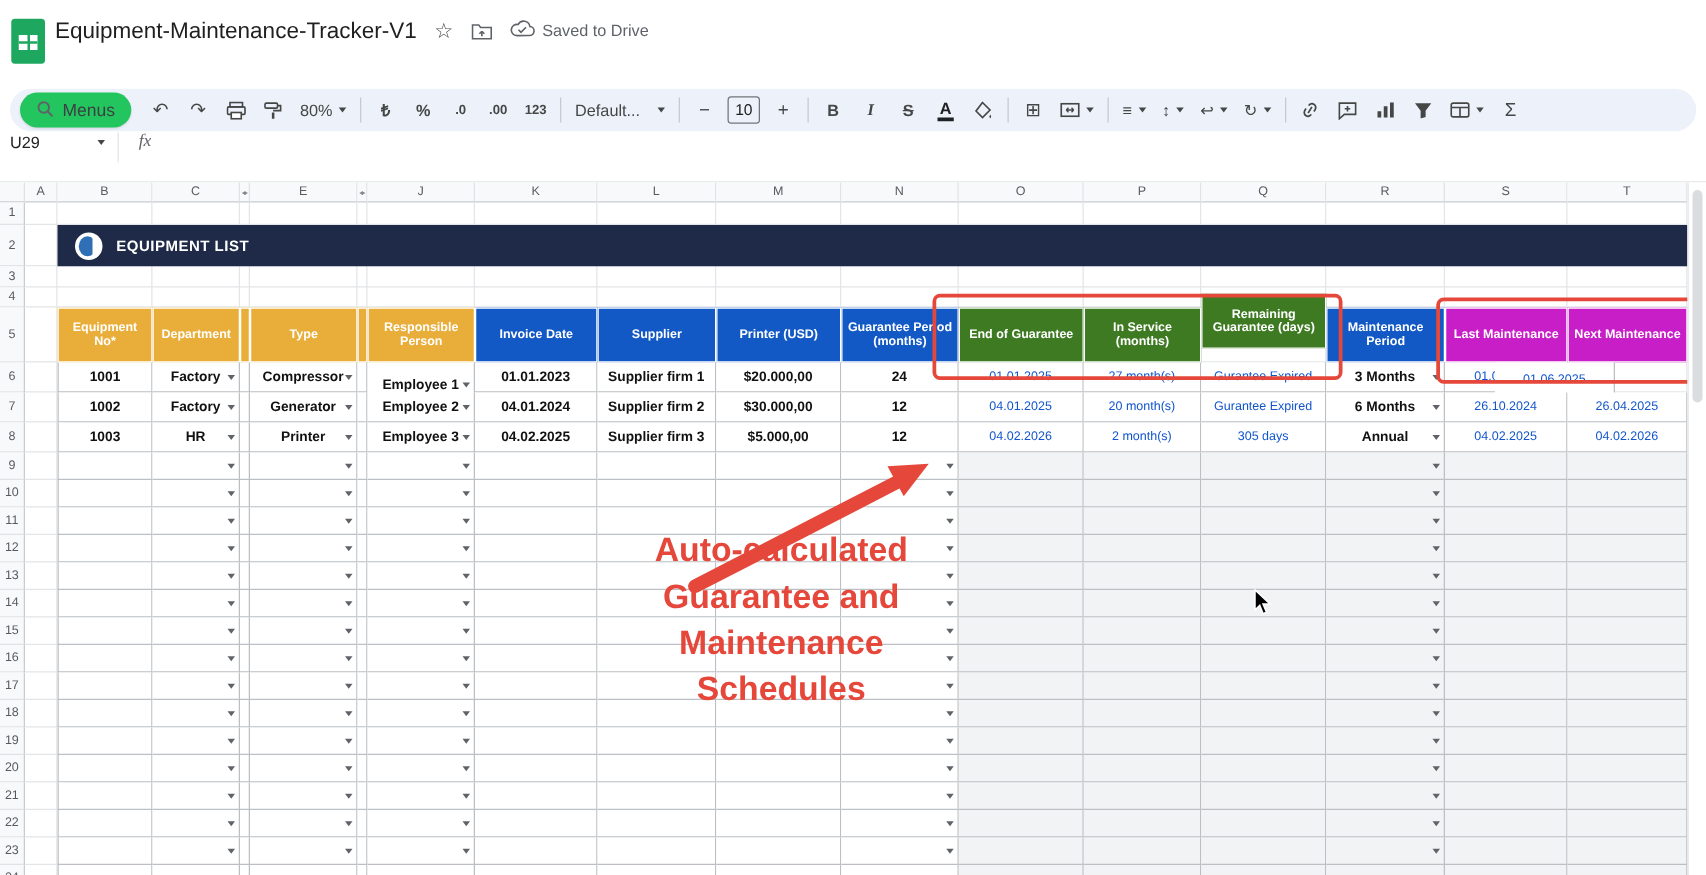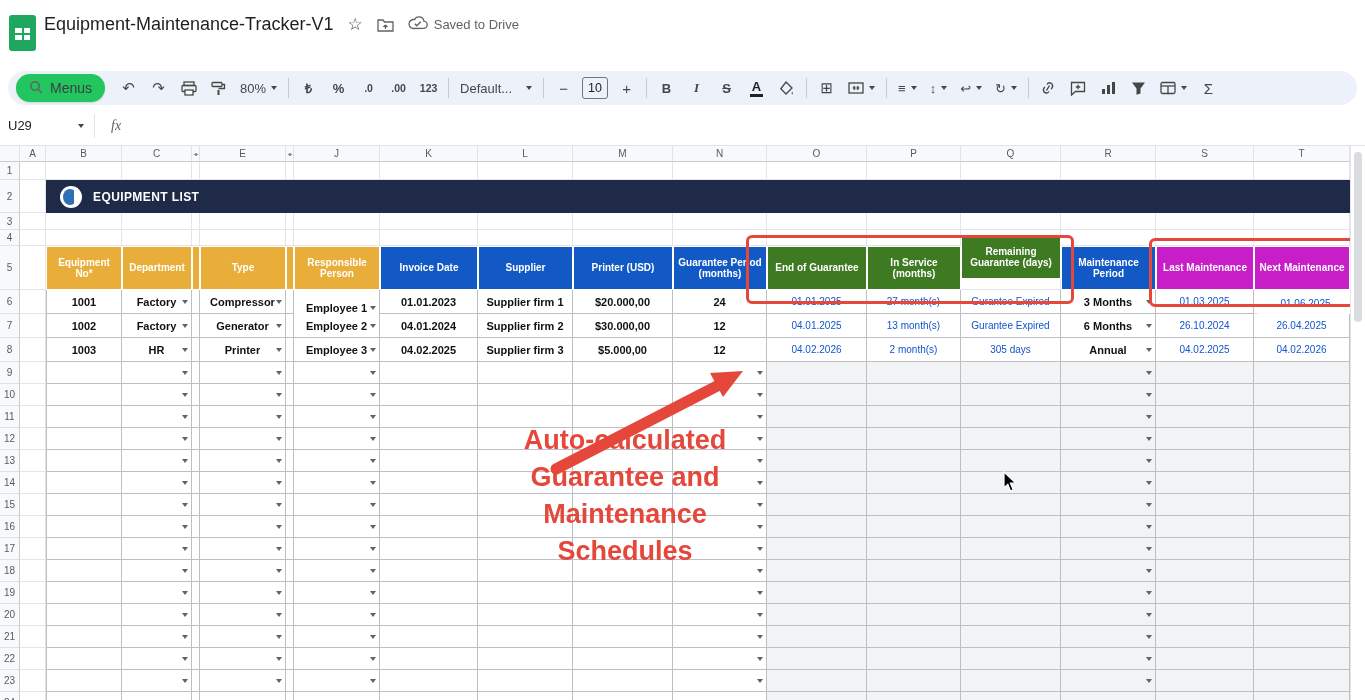--- a/index.html
+++ b/index.html
@@ -35,21 +35,21 @@
     justify-content:center;font-size:12.5px;color:#202124;margin:0 3px;}
   .bold{font-weight:700;}
   .ital{font-style:italic;font-family:"Liberation Serif",serif;}
   .strike{text-decoration:line-through;}
   .tcolor{display:flex;flex-direction:column;align-items:center;line-height:1;}
   .tcolor .lbl{font-size:13px;font-weight:600;color:#202124;}
   .cbar{width:13px;height:3px;background:#202124;margin-top:1px;}
 
   
   .fbar{position:absolute;left:0;top:106px;width:100%;height:40px;background:#fff;border-bottom:1px solid #e1e3e6;
-    display:flex;align-items:center;box-sizing:border-box;}
+    display:flex;align-items:flex-start;box-sizing:border-box;}
   .namebox{width:86px;display:flex;align-items:center;padding-left:8px;font-size:13px;color:#202124;}
   .namebox .car{margin-left:auto;margin-right:10px;}
   .fdiv{width:1px;height:24px;background:#e1e3e6;}
   .fx{margin-left:16px;font-size:14px;color:#5f6368;font-style:italic;font-family:"Liberation Serif",serif;}
 
   
   .sheet{position:absolute;left:0;top:146px;width:1365px;height:554px;background:#fff;overflow:hidden;}
   .vline{position:absolute;top:0;width:1px;height:554px;background:#e3e5e8;}
   .hline{position:absolute;left:0;width:1350px;height:1px;background:#e3e5e8;}
   .chdr{position:absolute;top:0;height:16px;background:#f8f9fa;border-right:1px solid #e0e2e5;border-bottom:1px solid #c9ccd0;
@@ -377,33 +377,33 @@
       <div class="tcell" style="left: 294px; top: 144px; width: 86px; height: 36px;">Employee 1<span class="ddz"></span></div>
       <div class="tcell" style="left: 380px; top: 144px; width: 98px; height: 24px;">01.01.2023</div>
       <div class="tcell" style="left: 478px; top: 144px; width: 95px; height: 24px;">Supplier firm 1</div>
       <div class="tcell" style="left: 573px; top: 144px; width: 100px; height: 24px;">$20.000,00</div>
       <div class="tcell" style="left: 673px; top: 144px; width: 94px; height: 24px;">24</div>
       <div class="tcell calc" style="left: 767px; top: 144px; width: 100px; height: 24px; color: rgb(17, 85, 204);">01.01.2025</div>
       <div class="tcell calc" style="left: 867px; top: 144px; width: 94px; height: 24px; color: rgb(17, 85, 204);">27 month(s)</div>
       <div class="tcell calc" style="left: 961px; top: 144px; width: 100px; height: 24px; color: rgb(17, 85, 204);">Gurantee Expired</div>
       <div class="tcell" style="left: 1061px; top: 144px; width: 95px; height: 24px;">3 Months<span class="ddz"></span></div>
       <div class="tcell calc" style="left: 1156px; top: 144px; width: 98px; height: 24px; color: rgb(17, 85, 204);">01.03.2025</div>
-      <div class="tcell calc" style="left: 1258px; top: 144px; width: 96px; height: 28px; color: rgb(17, 85, 204);">01.06.2025</div>
+      <div class="tcell calc" style="left: 1196px; top: 144px; width: 96px; height: 28px; color: rgb(17, 85, 204);">01.06.2025</div>
       <div class="tcell first" style="left: 46px; top: 168px; width: 76px; height: 24px;">1002</div>
       <div class="tcell" style="left: 122px; top: 168px; width: 70px; height: 24px;">Factory<span class="ddz"></span></div>
       <div class="tcell" style="left: 192px; top: 168px; width: 8px; height: 24px;"></div>
       <div class="tcell" style="left: 200px; top: 168px; width: 86px; height: 24px;">Generator<span class="ddz"></span></div>
       <div class="tcell" style="left: 286px; top: 168px; width: 8px; height: 24px;"></div>
       <div class="tcell" style="left: 294px; top: 168px; width: 86px; height: 24px;">Employee 2<span class="ddz"></span></div>
       <div class="tcell" style="left: 380px; top: 168px; width: 98px; height: 24px;">04.01.2024</div>
       <div class="tcell" style="left: 478px; top: 168px; width: 95px; height: 24px;">Supplier firm 2</div>
       <div class="tcell" style="left: 573px; top: 168px; width: 100px; height: 24px;">$30.000,00</div>
       <div class="tcell" style="left: 673px; top: 168px; width: 94px; height: 24px;">12</div>
       <div class="tcell calc" style="left: 767px; top: 168px; width: 100px; height: 24px; color: rgb(17, 85, 204);">04.01.2025</div>
-      <div class="tcell calc" style="left: 867px; top: 168px; width: 94px; height: 24px; color: rgb(17, 85, 204);">13 month(s)</div>
+      <div class="tcell calc" style="left: 867px; top: 168px; width: 94px; height: 24px; color: rgb(17, 85, 204);">20 month(s)</div>
       <div class="tcell calc" style="left: 961px; top: 168px; width: 100px; height: 24px; color: rgb(17, 85, 204);">Gurantee Expired</div>
       <div class="tcell" style="left: 1061px; top: 168px; width: 95px; height: 24px;">6 Months<span class="ddz"></span></div>
       <div class="tcell calc" style="left: 1156px; top: 168px; width: 98px; height: 24px; color: rgb(17, 85, 204);">26.10.2024</div>
       <div class="tcell calc" style="left: 1254px; top: 168px; width: 96px; height: 24px; color: rgb(17, 85, 204);">26.04.2025</div>
       <div class="tcell first" style="left: 46px; top: 192px; width: 76px; height: 24px;">1003</div>
       <div class="tcell" style="left: 122px; top: 192px; width: 70px; height: 24px;">HR<span class="ddz"></span></div>
       <div class="tcell" style="left: 192px; top: 192px; width: 8px; height: 24px;"></div>
       <div class="tcell" style="left: 200px; top: 192px; width: 86px; height: 24px;">Printer<span class="ddz"></span></div>
       <div class="tcell" style="left: 286px; top: 192px; width: 8px; height: 24px;"></div>
       <div class="tcell" style="left: 294px; top: 192px; width: 86px; height: 24px;">Employee 3<span class="ddz"></span></div>

